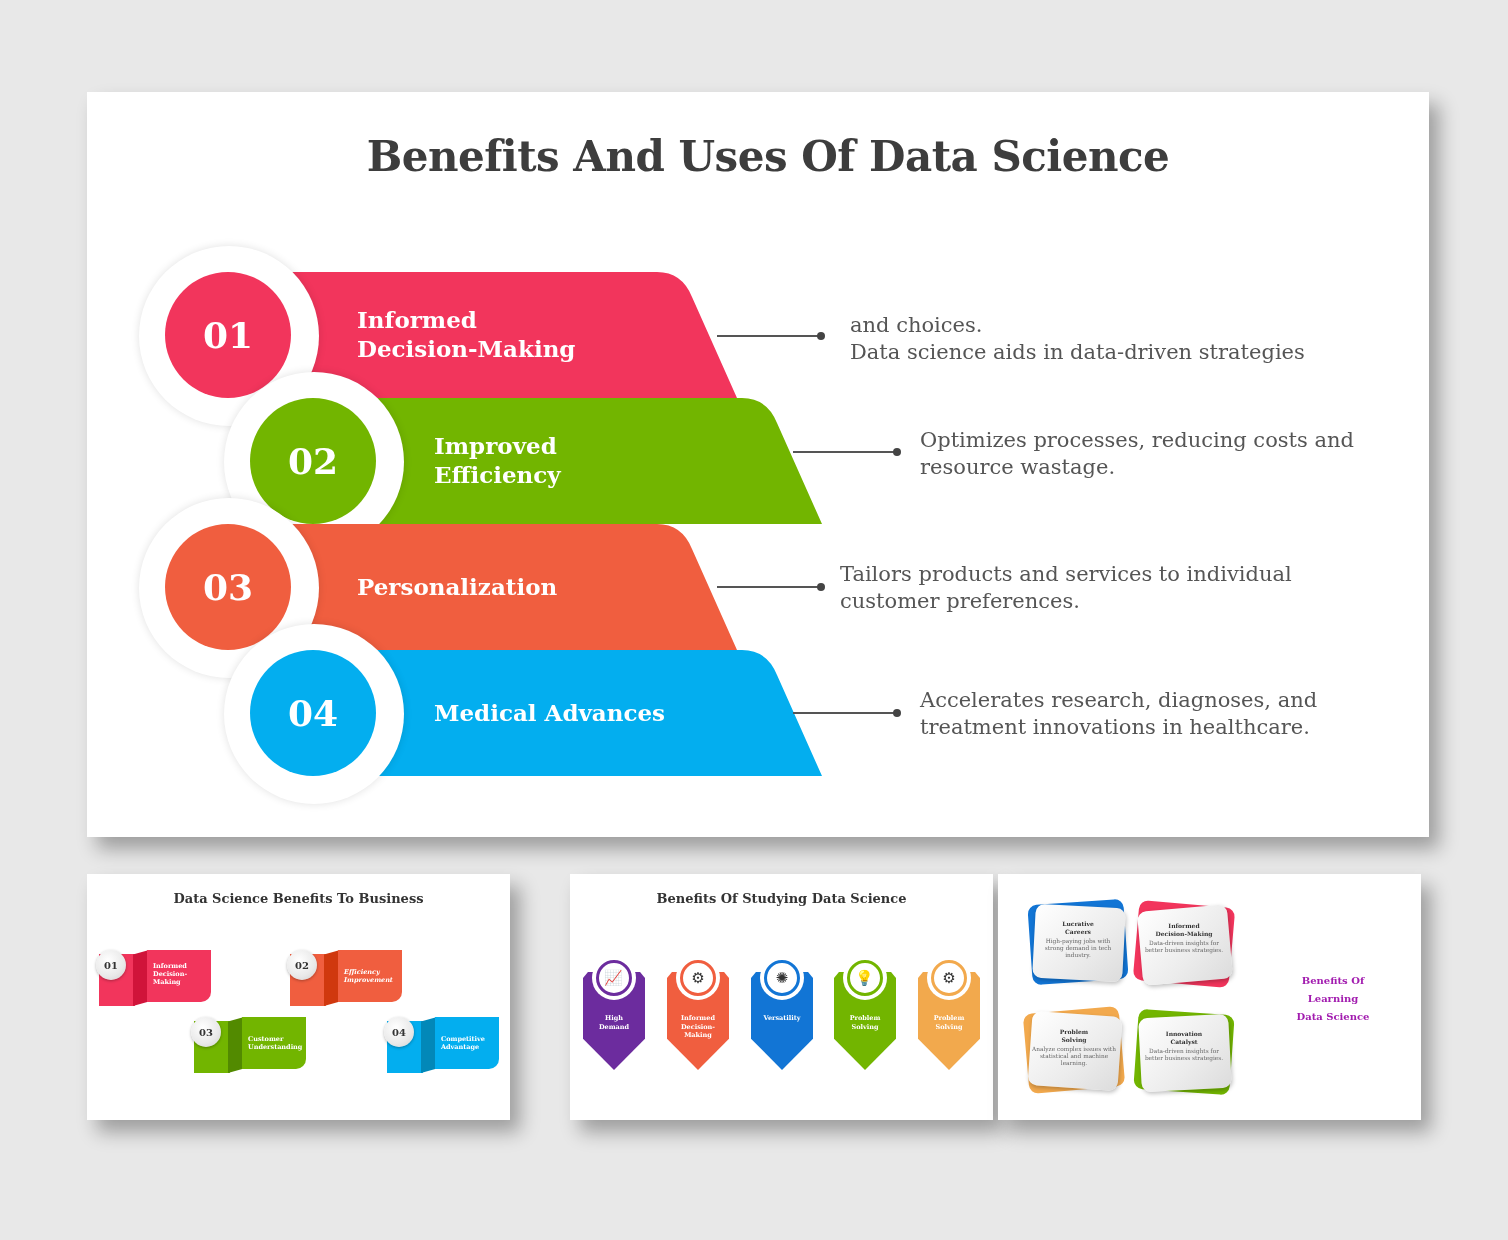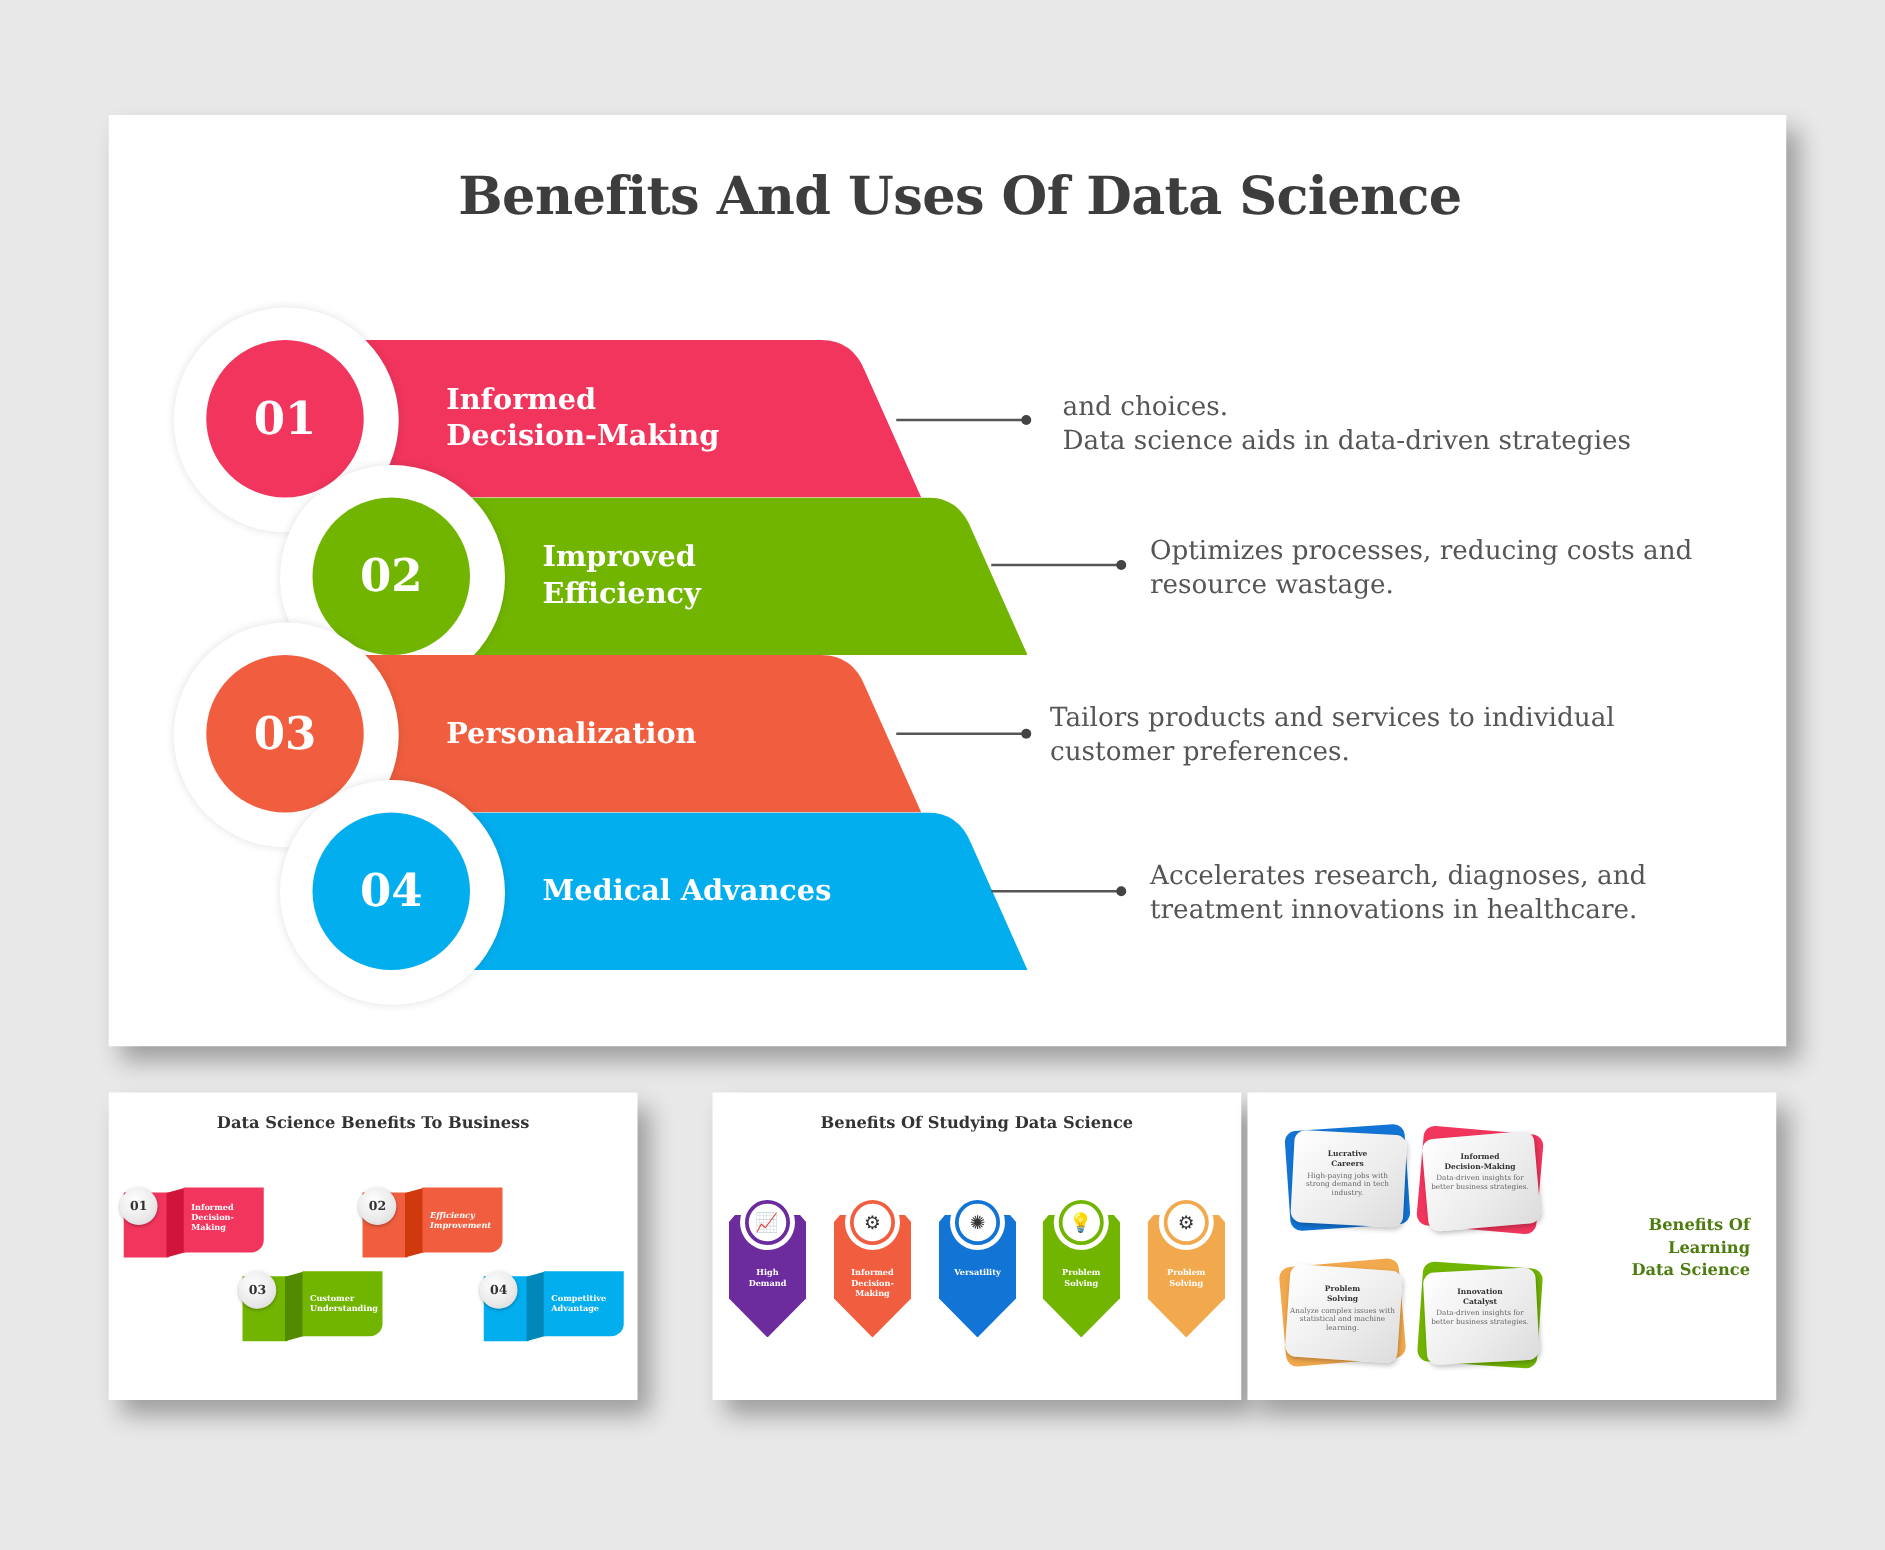--- a/index.html
+++ b/index.html
@@ -88,22 +88,22 @@
   .shield .s-ring-inner { width: 36px; height: 36px; border-radius: 50%; border: 3px solid; background:#fff; display:flex; align-items:center; justify-content:center; font-size: 15px; color:#333; }
   .shield .s-label { position: absolute; left: 2px; right: 2px; top: 42px; text-align: center; color: #fff; font-weight: bold; font-size: 6.5px; line-height: 8.5px; white-space: pre-line; }
   
   .card { position: absolute; width: 96px; height: 80px; }
   .card .c-back { position: absolute; left: 0; top: 0; width: 100%; height: 100%; border-radius: 9px; }
   .card .c-front { position: absolute; left: 4px; top: 4px; width: 90px; height: 74px; border-radius: 9px;
     background: linear-gradient(135deg, #ffffff 0%, #ececec 60%, #dcdcdc 100%); box-shadow: 1px 2px 4px rgba(0,0,0,0.25); }
   .card .c-title { position: absolute; left: 4px; right: 4px; top: 18px; text-align: center; font-weight: bold; font-size: 6px; line-height: 7.5px; color: #333; white-space: pre-line; }
   .card .c-text { position: absolute; left: 6px; right: 6px; top: 36px; text-align: center; font-size: 5.8px; line-height: 7px; color: #666; }
   .side-title {
-    position: absolute; left: 268px; top: 98px; width: 134px; text-align: right;
-    font-weight: bold; font-size: 13px; line-height: 18px; color: #4d7c0f;
+    position: absolute; left: 268px; top: 98px; width: 134px; text-align: center;
+    font-weight: bold; font-size: 10px; line-height: 18px; color: #a21caf;
     white-space: pre-line;
   }
 </style>
 </head>
 <body>
 
 <div class="slide main-slide">
   <div class="main-title">Benefits And Uses Of Data Science</div>
 
   <div class="row" style="left:200px; top:180px; width:450px; height:126px;">

